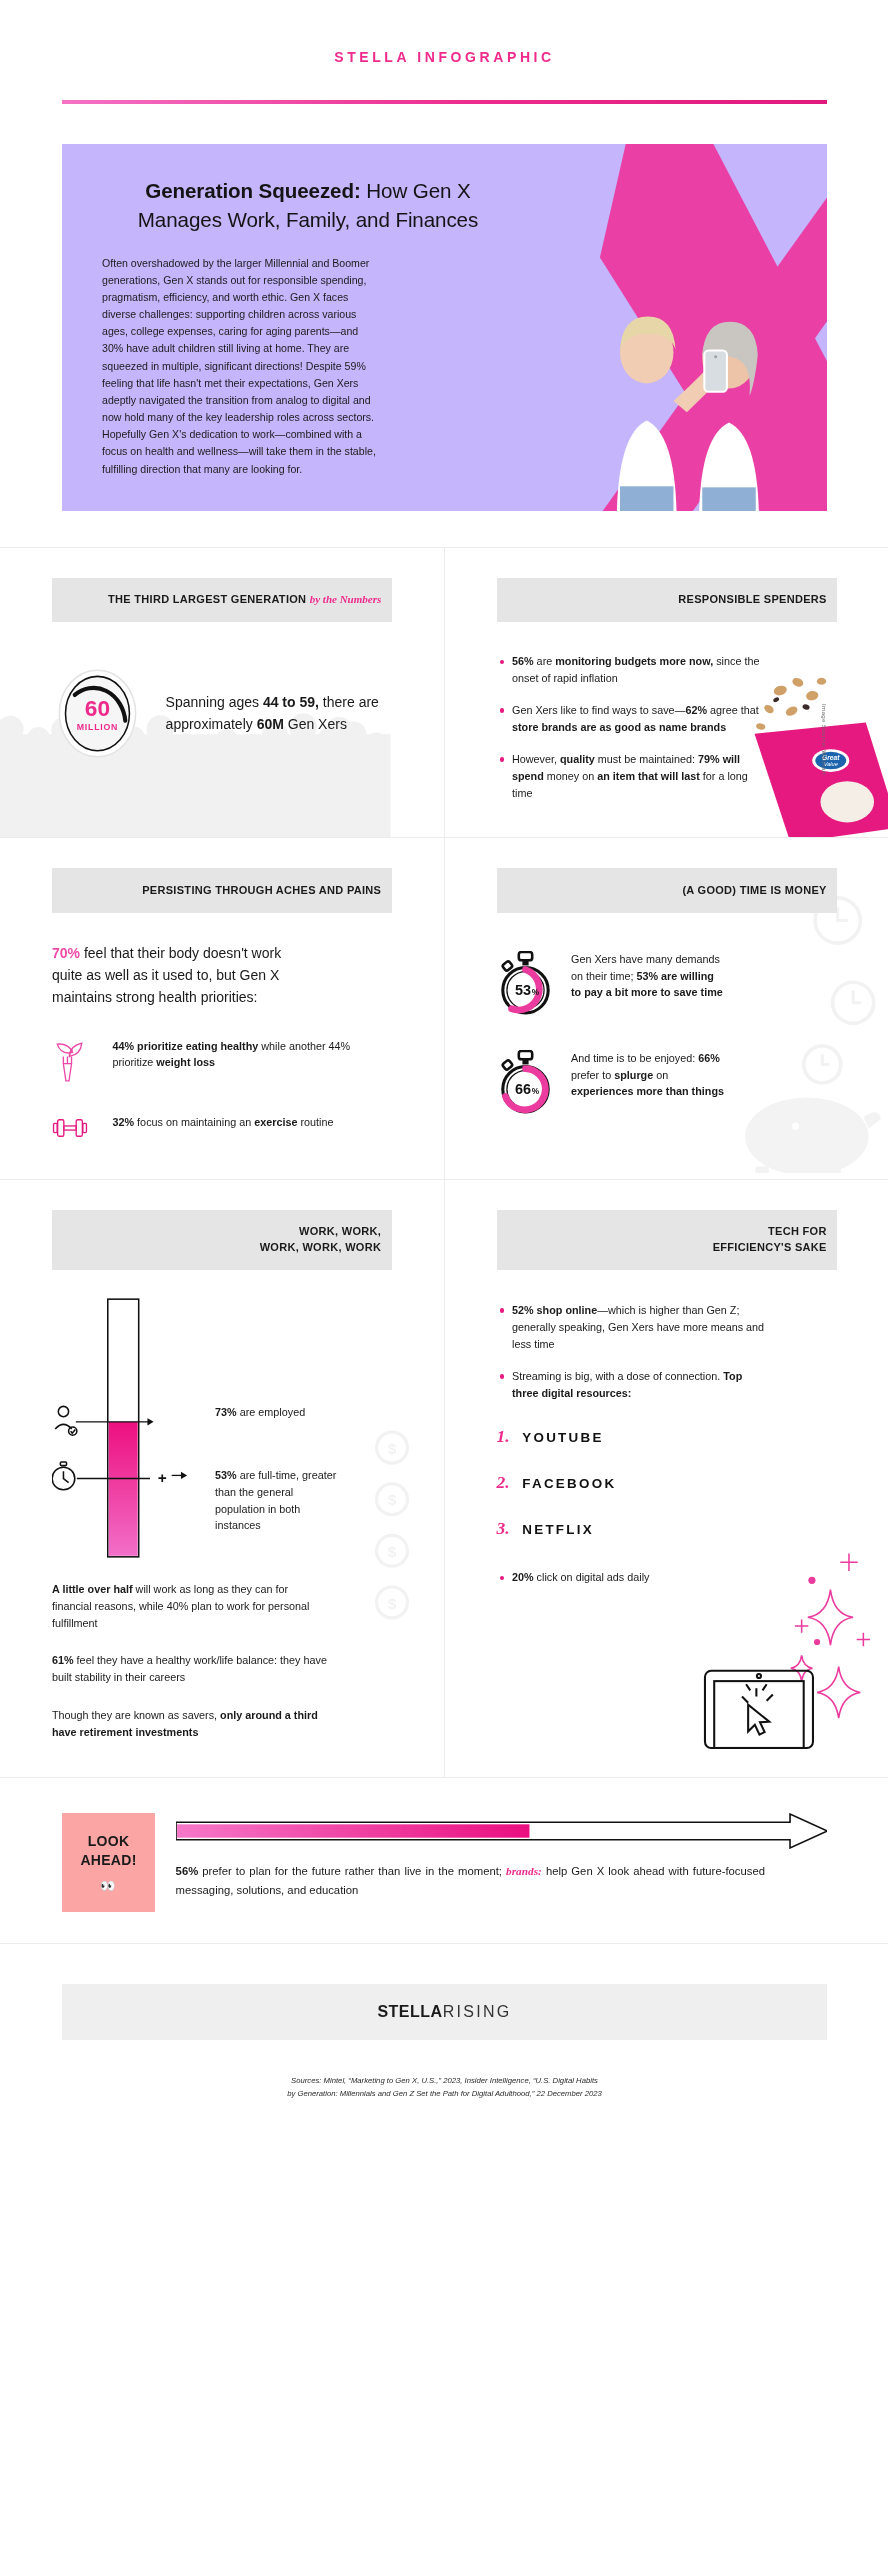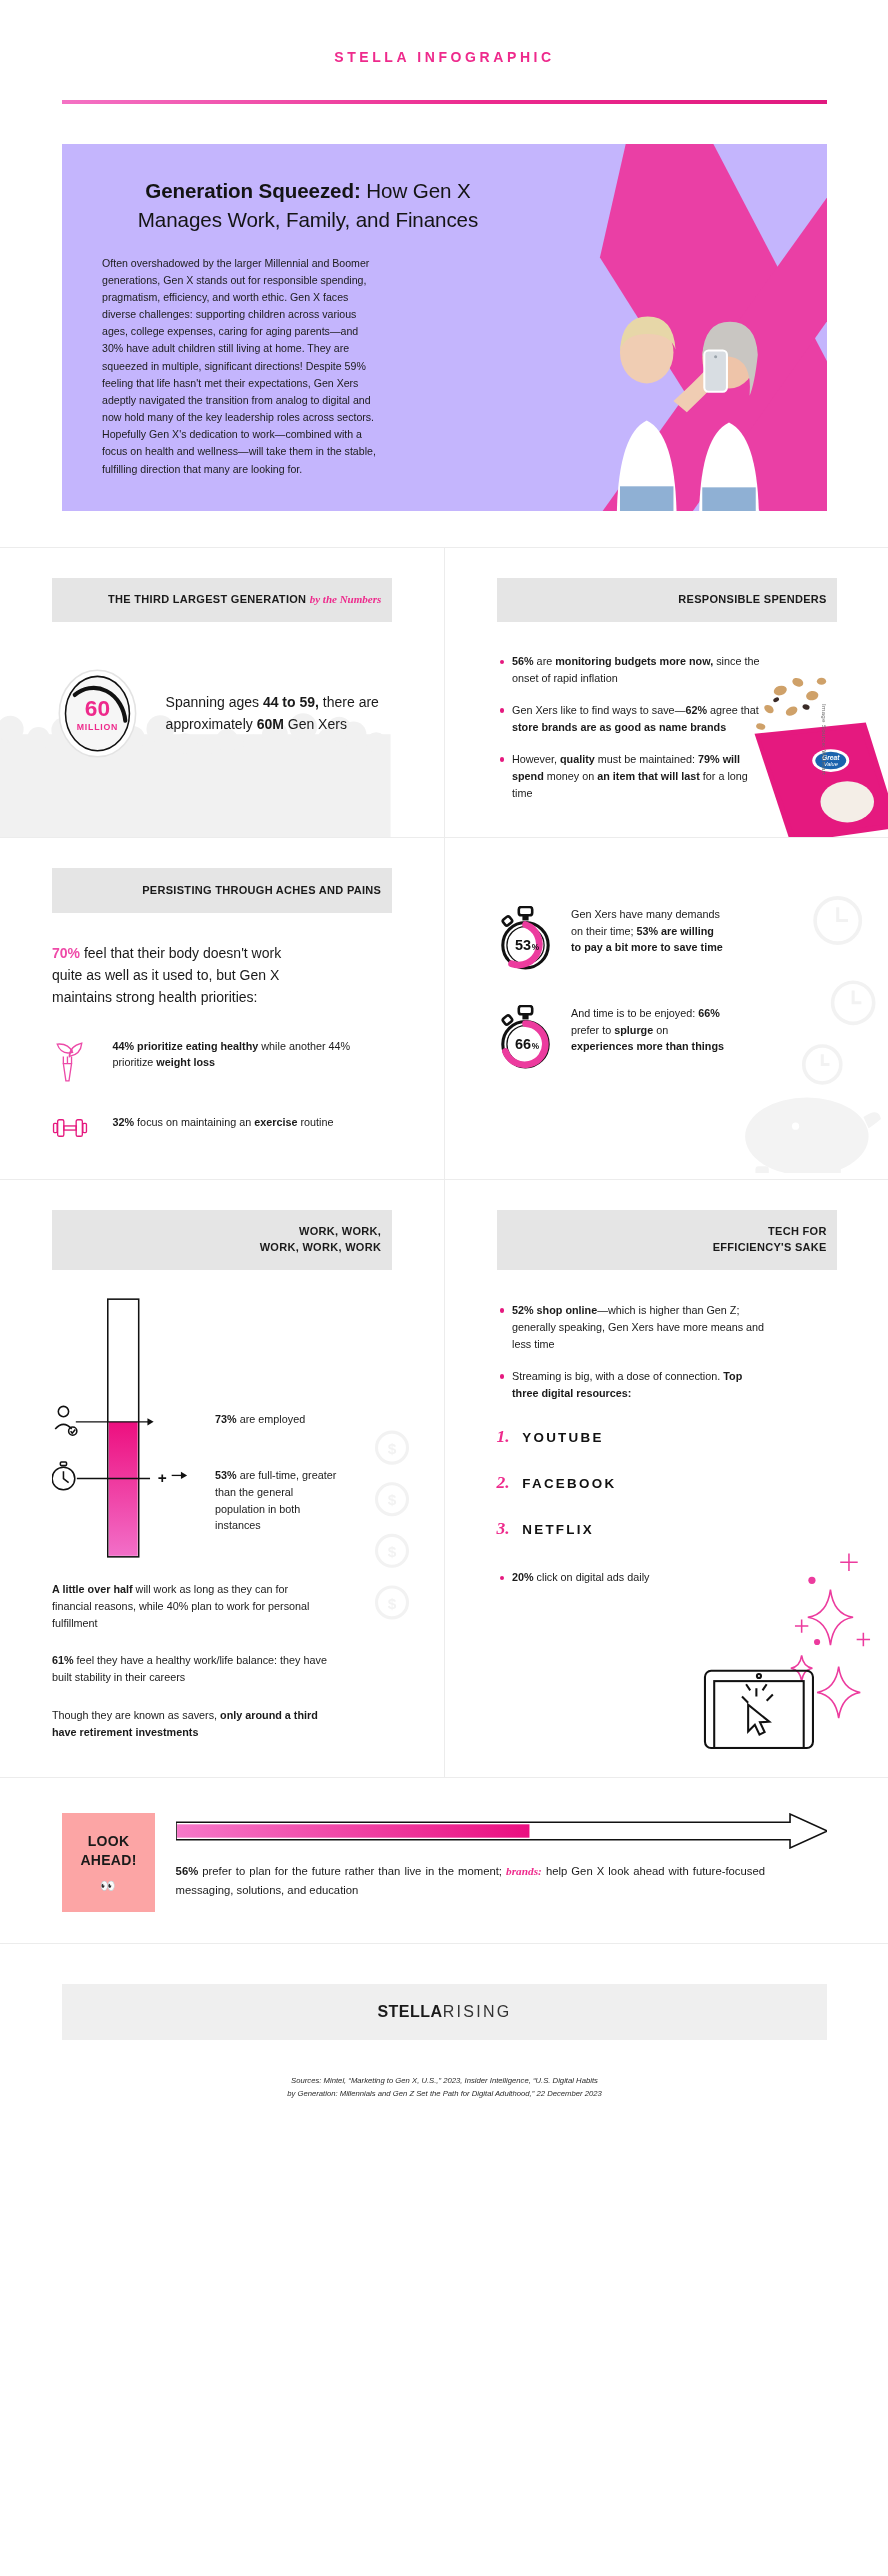--- a/index.html
+++ b/index.html
@@ -393,20 +393,21 @@
             <rect x="47" y="9" width="12" height="32" rx="3"></rect>
             <rect x="60" y="16" width="7" height="18" rx="2"></rect>
           </svg>
         </div>
         <div class="tx"><b>32%</b><span> focus on maintaining an </span><b>exercise</b><span> routine</span></div>
       </div>
 
     </div>
 
     <div class="cell">
+      <div class="sec-title">(A GOOD) TIME IS MONEY</div>
 
       <svg class="ghosts" width="216" height="289" viewBox="0 0 420 560">
         <g fill="none" stroke="#f2f2f2" stroke-width="7">
           <circle cx="330" cy="70" r="44"></circle>
             <path d="M330 44 v26 h20" stroke-width="6"></path>
           <circle cx="360" cy="230" r="40"></circle>
             <path d="M360 206 v24 h16" stroke-width="6"></path>
           <circle cx="300" cy="350" r="36"></circle>
             <path d="M300 330 v20 h14" stroke-width="6"></path>
         </g>
@@ -501,21 +502,21 @@
 
           <path d="M46 248 H190" stroke="#111" stroke-width="2.5"></path>
           <path d="M185 241 l12 7 l-12 7 z" fill="#111"></path>
           <path d="M48 358 H190" stroke="#111" stroke-width="2.5"></path>
           <text x="205" y="366" font-family="Liberation Sans, sans-serif" font-size="30" font-weight="700" fill="#111">+</text>
           <path d="M232 352 h22" stroke="#111" stroke-width="2.5"></path>
           <path d="M250 345 l12 7 l-12 7 z" fill="#111"></path>
         </svg>
 
         <div style="padding-left:3.1px; width:155px; position:relative;">
-          <div class="thermo-txt" style="position:absolute; top:117px;">
+          <div class="thermo-txt" style="position:absolute; top:110px;">
             <b>73%</b><span> are employed</span>
           </div>
           <div class="thermo-txt" style="position:absolute; top:173px; width:129px;">
             <b>53%</b><span> are full-time, greater than the general population in both instances</span>
           </div>
         </div>
       </div>
 
       <div class="para" style="max-width:278px; margin-top:18.5px;"><b>A little over half</b><span> will work as long as they can for financial reasons, while 40% plan to work for personal fulfillment</span></div>
       <div class="para" style="max-width:278px;"><b>61%</b><span> feel they have a healthy work/life balance: they have built stability in their careers</span></div>

